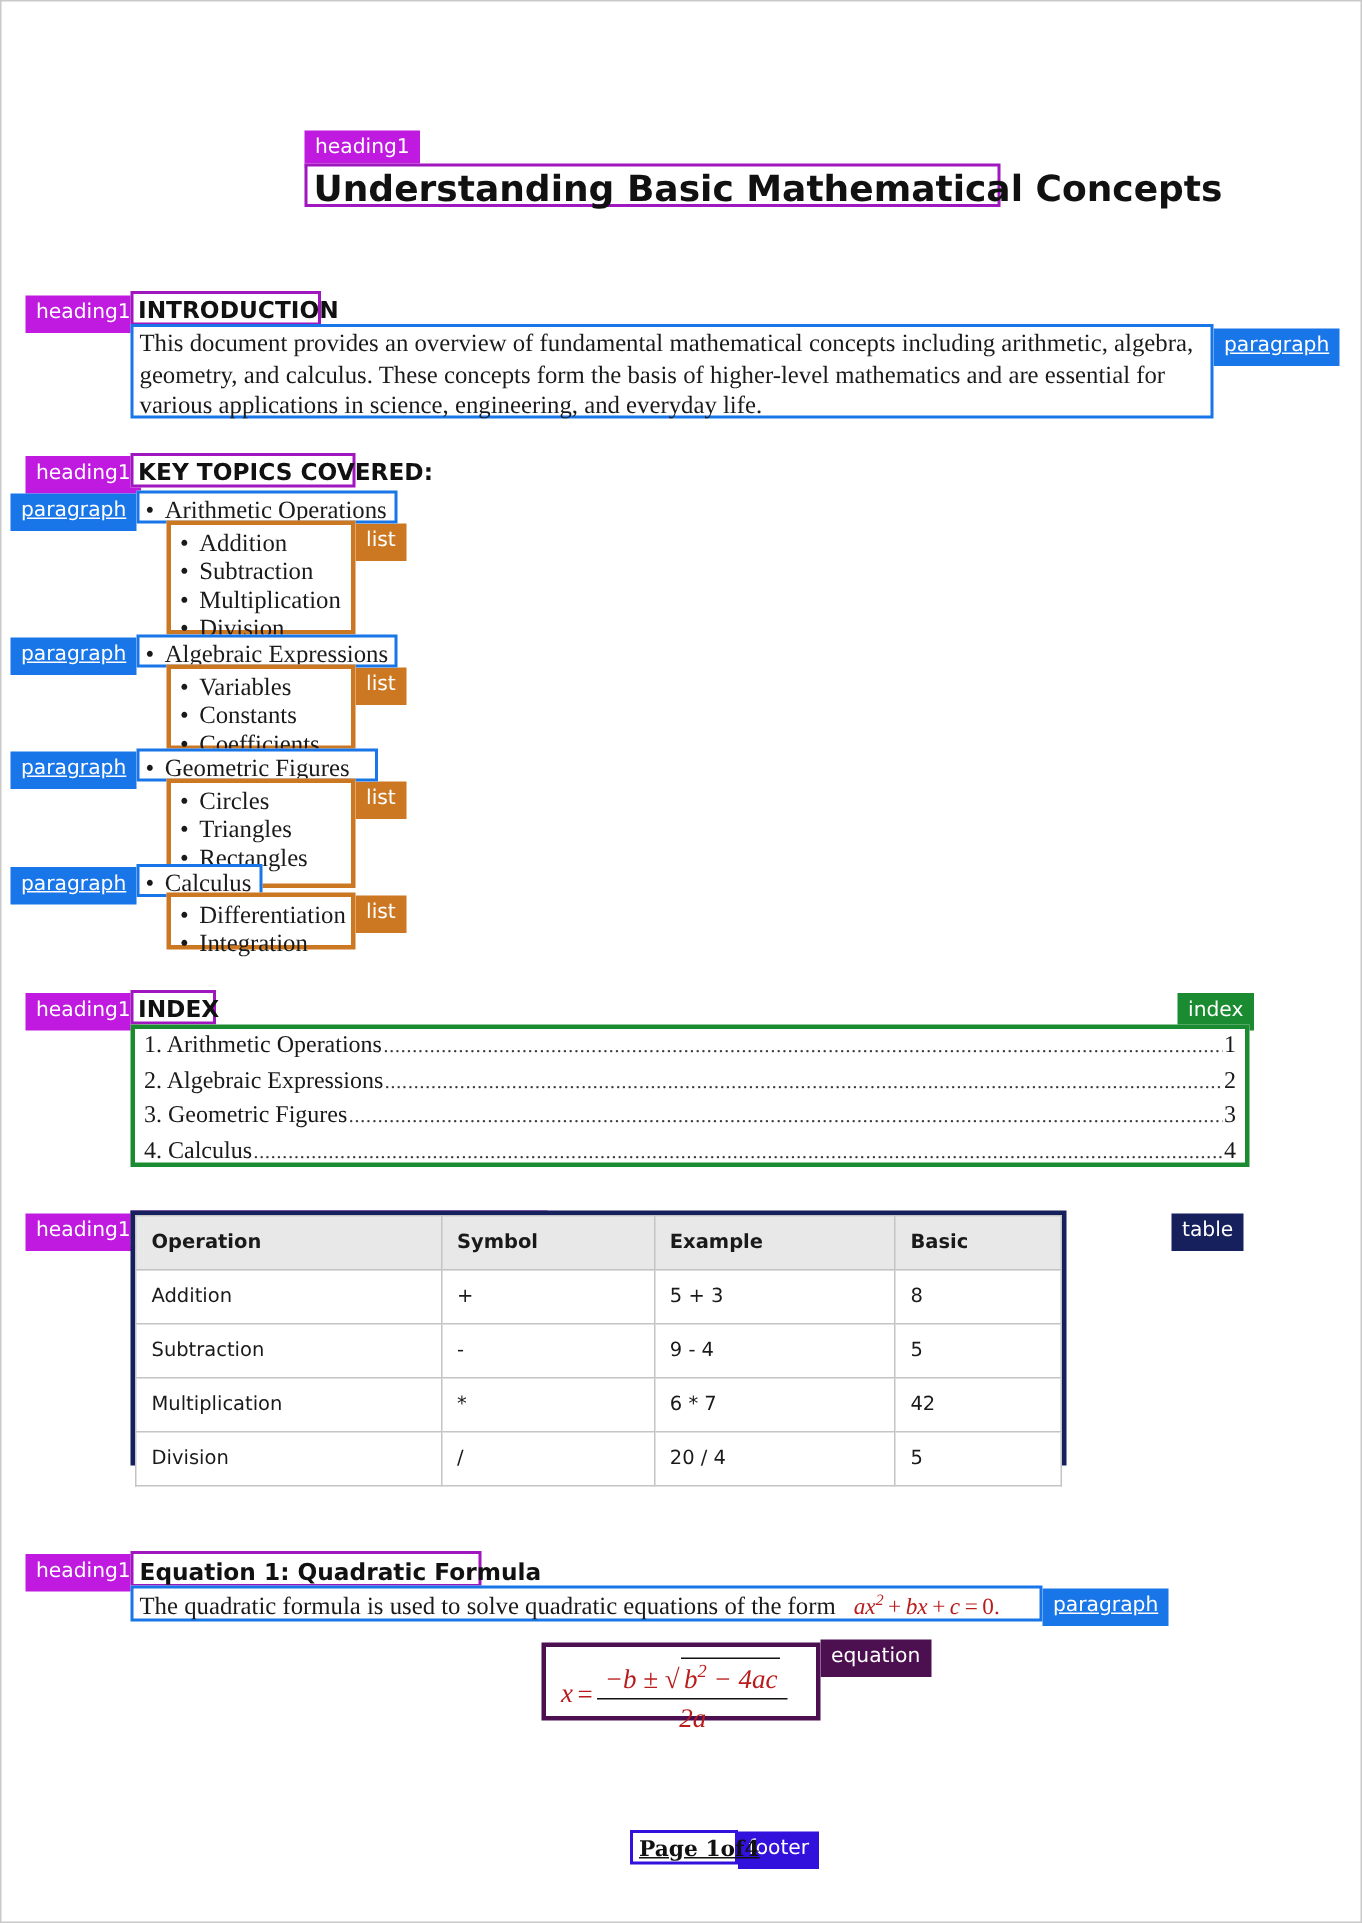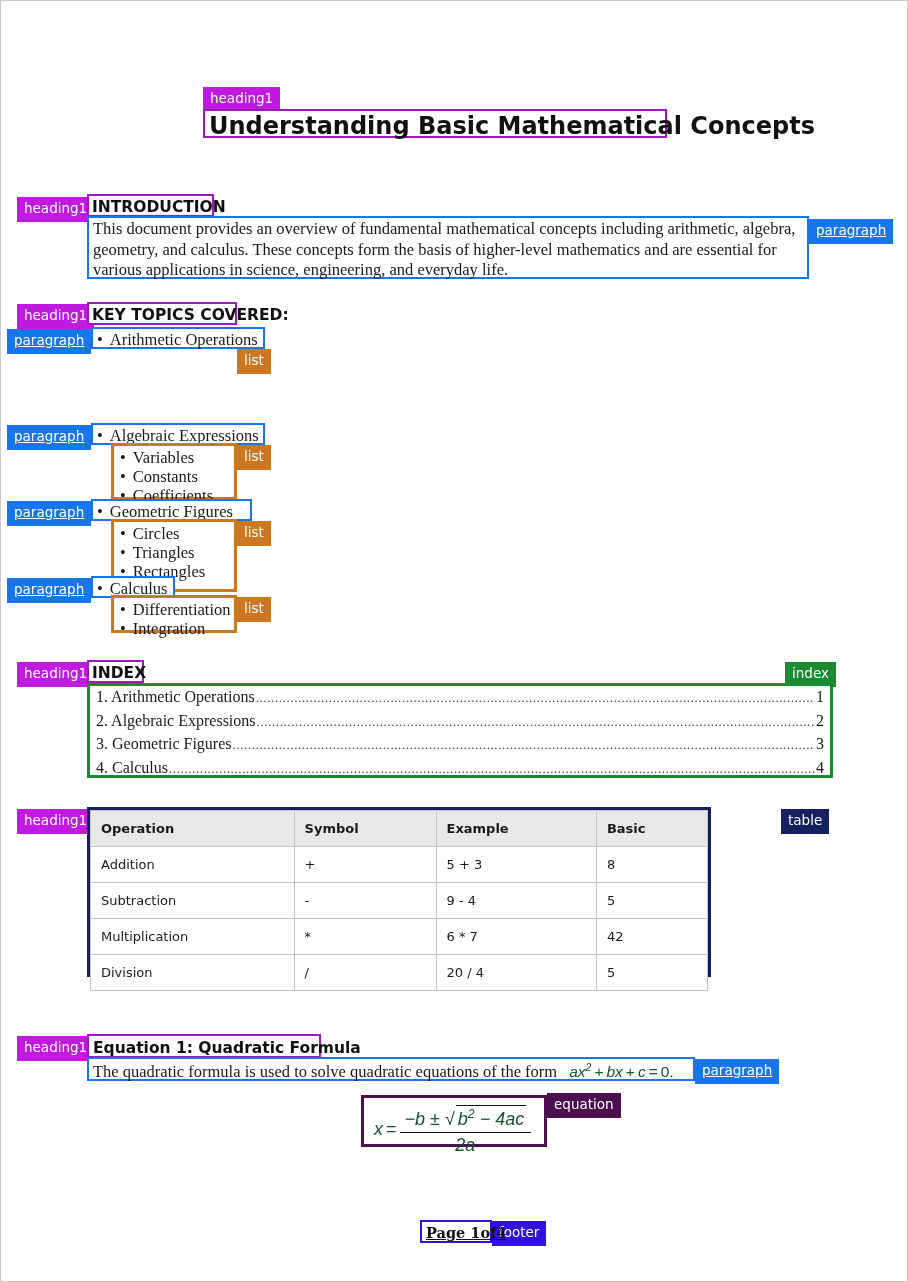--- a/index.html
+++ b/index.html
@@ -125,23 +125,23 @@
     height: 33px;
     box-sizing: border-box;
   }
   table.doc-table th {
     background: #e8e8e8;
     font-weight: bold;
   }
 
   
   .math {
-    font-family: Liberation Sans, sans-serif;
+    font-family: Liberation Serif, serif;
     font-style: italic;
-    color: #14532d;
+    color: #b91c1c;
   }
   .math .op { font-style: normal; padding: 0 3px; }
   .math sup { font-size: 0.68em; font-style: italic; }
 
   .frac {
     display: inline-block;
     vertical-align: middle;
     text-align: center;
   }
   .frac .num {
@@ -196,20 +196,28 @@
     <div class="heading-text" style="position:absolute; left:3px; top:4px;">KEY TOPICS COVERED:</div>
   </div>
 
   <div class="tag tag-paragraph" style="left:6px; top:328px;">paragraph</div>
   <div class="box box-paragraph" style="left:90px; top:326px; width:174px; height:22px;">
     <div class="bullet-line" style="position:absolute; left:4px; top:1px;">
       <span class="bul">•</span><span>Arithmetic Operations</span>
     </div>
   </div>
   <div class="tag tag-list" style="left:236px; top:348px;">list</div>
+  <div class="box box-list" style="left:110px; top:346px; width:126px; height:76px;">
+    <div style="position:absolute; left:6px; top:2px;">
+      <div class="bullet-line"><span class="bul">•</span><span>Addition</span></div>
+      <div class="bullet-line"><span class="bul">•</span><span>Subtraction</span></div>
+      <div class="bullet-line"><span class="bul">•</span><span>Multiplication</span></div>
+      <div class="bullet-line"><span class="bul">•</span><span>Division</span></div>
+    </div>
+  </div>
 
   <div class="tag tag-paragraph" style="left:6px; top:424px;">paragraph</div>
   <div class="box box-paragraph" style="left:90px; top:422px; width:174px; height:22px;">
     <div class="bullet-line" style="position:absolute; left:4px; top:1px;">
       <span class="bul">•</span><span>Algebraic Expressions</span>
     </div>
   </div>
   <div class="tag tag-list" style="left:236px; top:444px;">list</div>
   <div class="box box-list" style="left:110px; top:442px; width:126px; height:57px;">
     <div style="position:absolute; left:6px; top:2px;">

